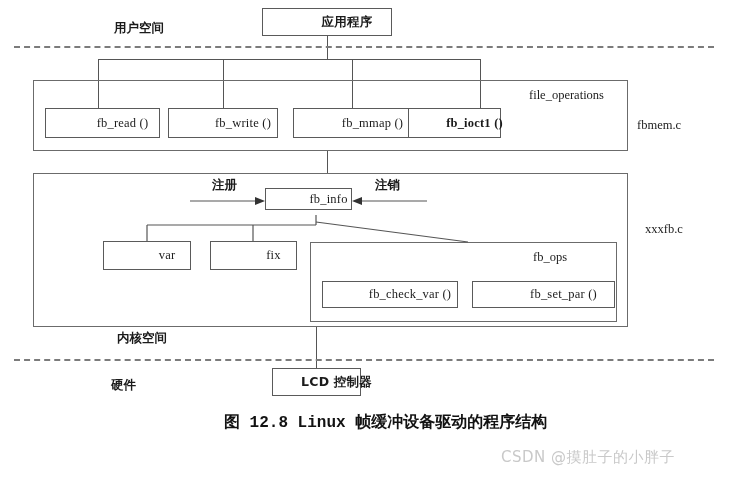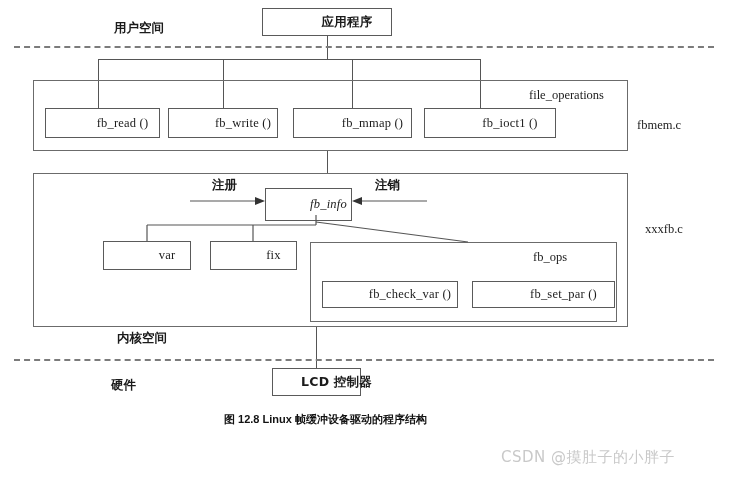--- a/index.html
+++ b/index.html
@@ -48,24 +48,24 @@
     white-space: nowrap;
     color: #1b1b1b;
   }
   .cjk {
     font-family: "DejaVu Sans", "Liberation Sans", sans-serif;
     font-weight: 700;
     font-size: 12.5px;
   }
   .caption {
     position: absolute;
-    font-size: 11px;
+    font-size: 16px;
     white-space: nowrap;
     color: #121212;
-    font-family: Liberation Sans, sans-serif;
+    font-family: Liberation Mono, monospace;
     font-weight: 700;
   }
   .watermark {
     position: absolute;
     font-size: 15px;
     color: #c9c9c9;
     white-space: nowrap;
     font-family: "DejaVu Sans", "Liberation Sans", sans-serif;
     letter-spacing: .5px;
   }
@@ -121,32 +121,32 @@
 
   <div class="box" style="left:45px; top:108px; width:115px; height:30px;">
     <span>fb_read ()</span>
   </div>
   <div class="box" style="left:168px; top:108px; width:110px; height:30px;align-items:center;">
     <span>fb_write ()</span>
   </div>
   <div class="box" style="left:293px; top:108px; width:119px; height:30px;">
     <span>fb_mmap ()</span>
   </div>
-  <div class="box" style="left:424px; top:108px; width:132px; height:30px;">
+  <div class="box" style="left:408px; top:108px; width:93px; height:30px;font-weight:bold;">
     <span>fb_ioct1 ()</span>
   </div>
 
   <div class="vline" style="left:327px; top:151px; height:22px;"></div>
 
   <div class="group" style="left:33px; top:173px; width:595px; height:154px;"></div>
 
   <div class="label" style="left:645px; top:222px;">xxxfb.c</div>
 
 
-  <div class="box" style="left:265px; top:188px; width:87px; height:33px;font-style:italic;">
+  <div class="box" style="left:265px; top:188px; width:87px; height:22px;">
     <span>fb_info</span>
   </div>
 
 
   <div class="label cjk" style="left:212px; top:177px;">注册</div>
 
   <div class="label cjk" style="left:375px; top:177px;">注销</div>
 
   <div class="box" style="left:103px; top:241px; width:88px; height:29px;">
     <span>var</span>

